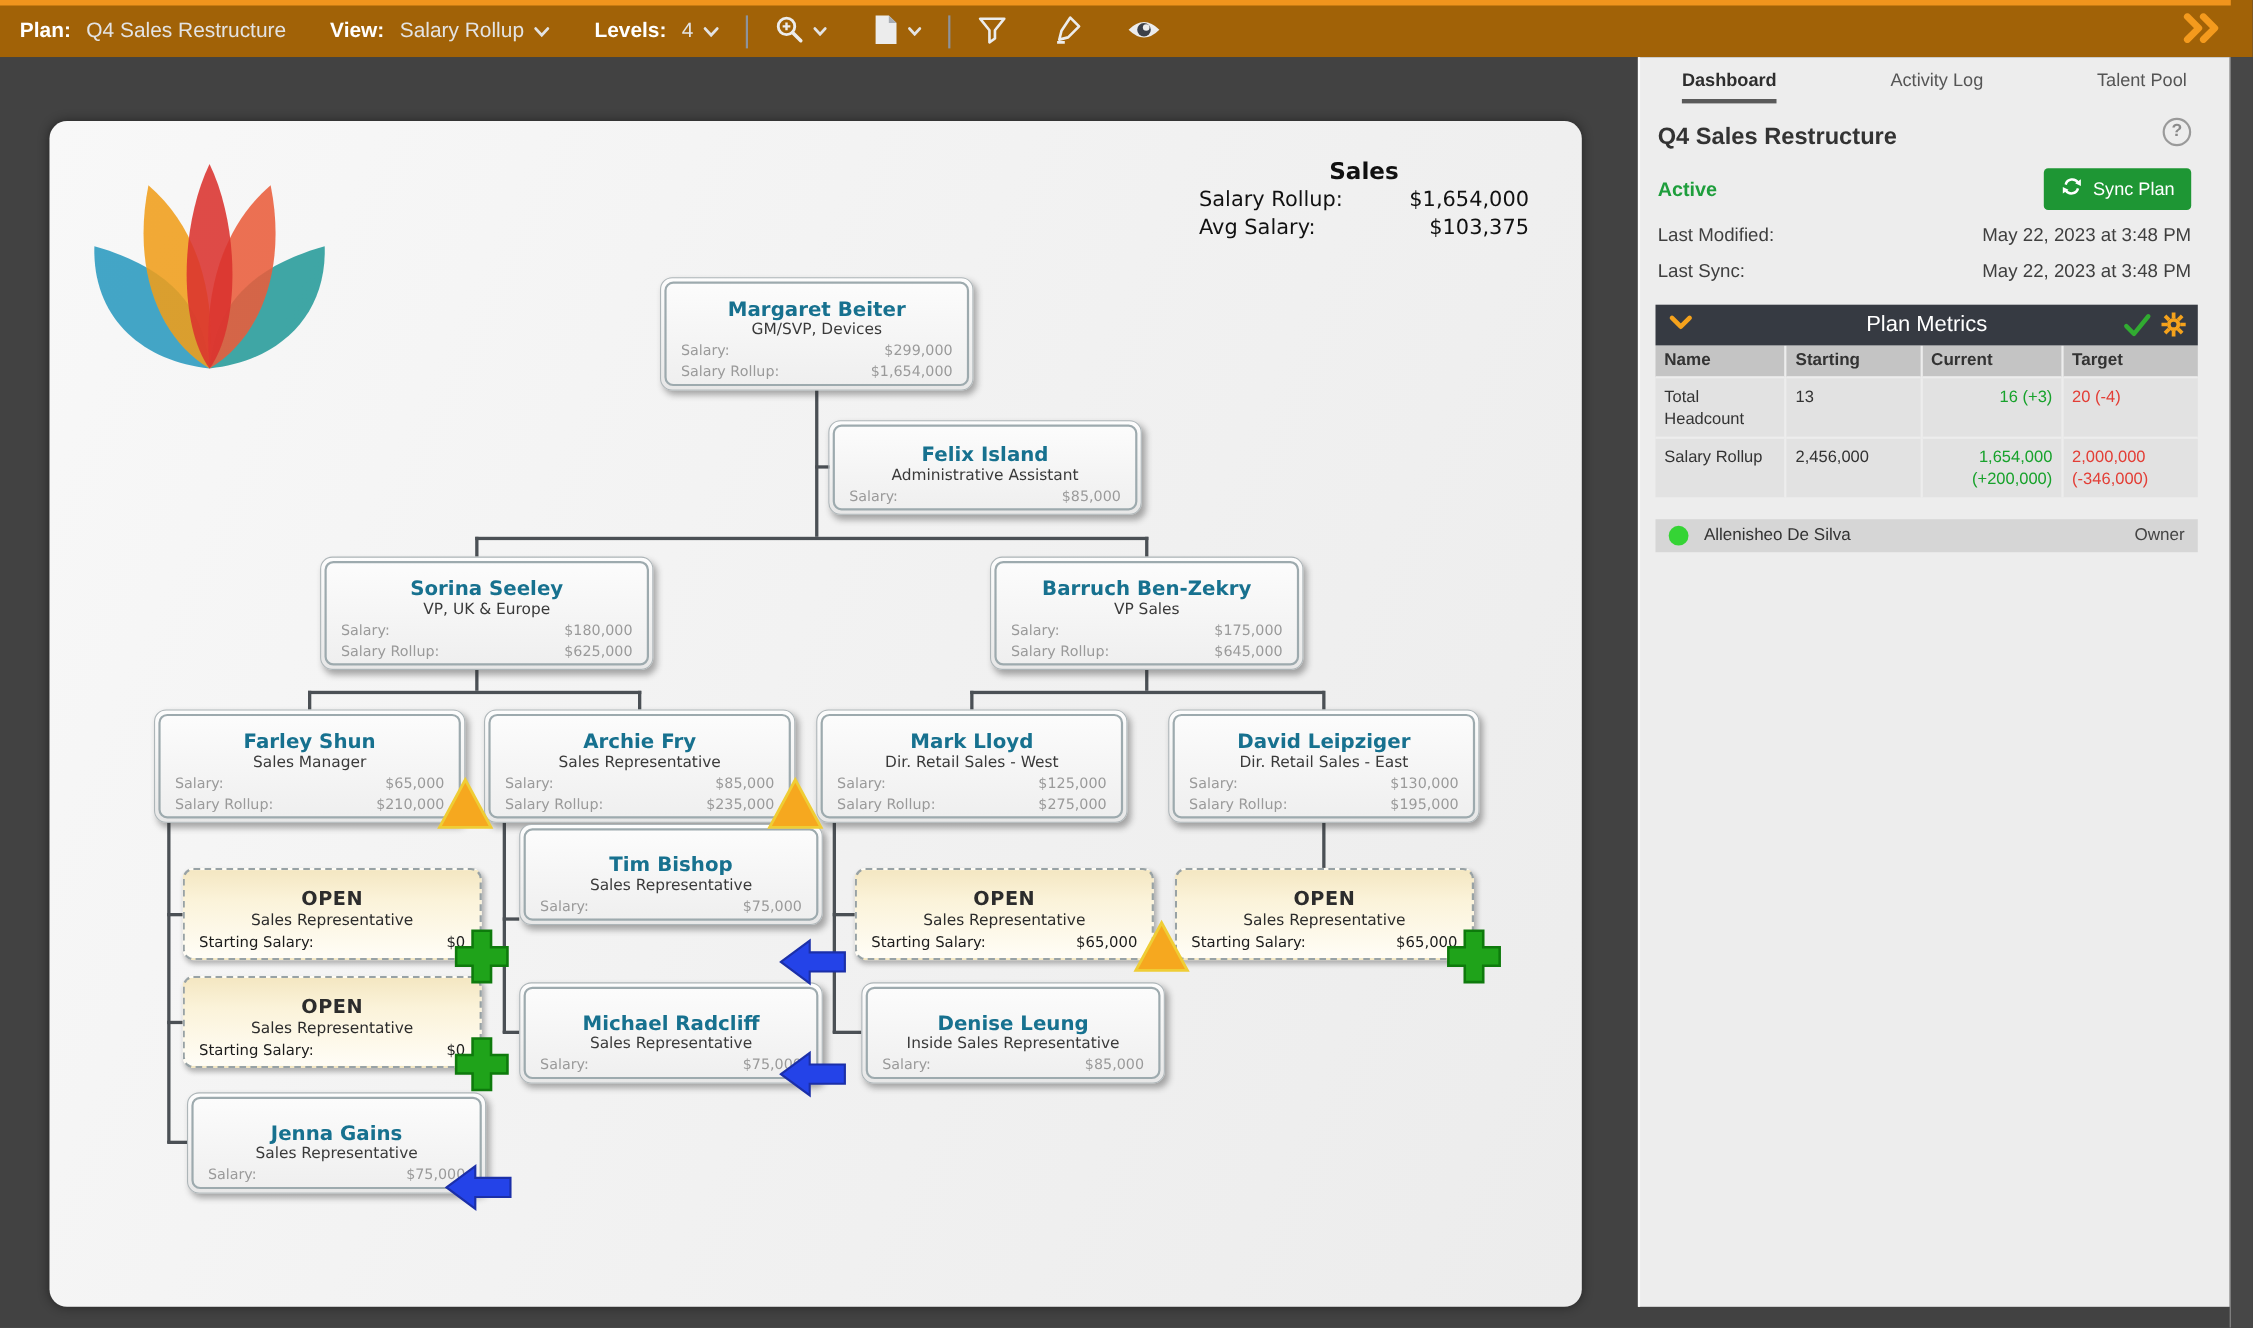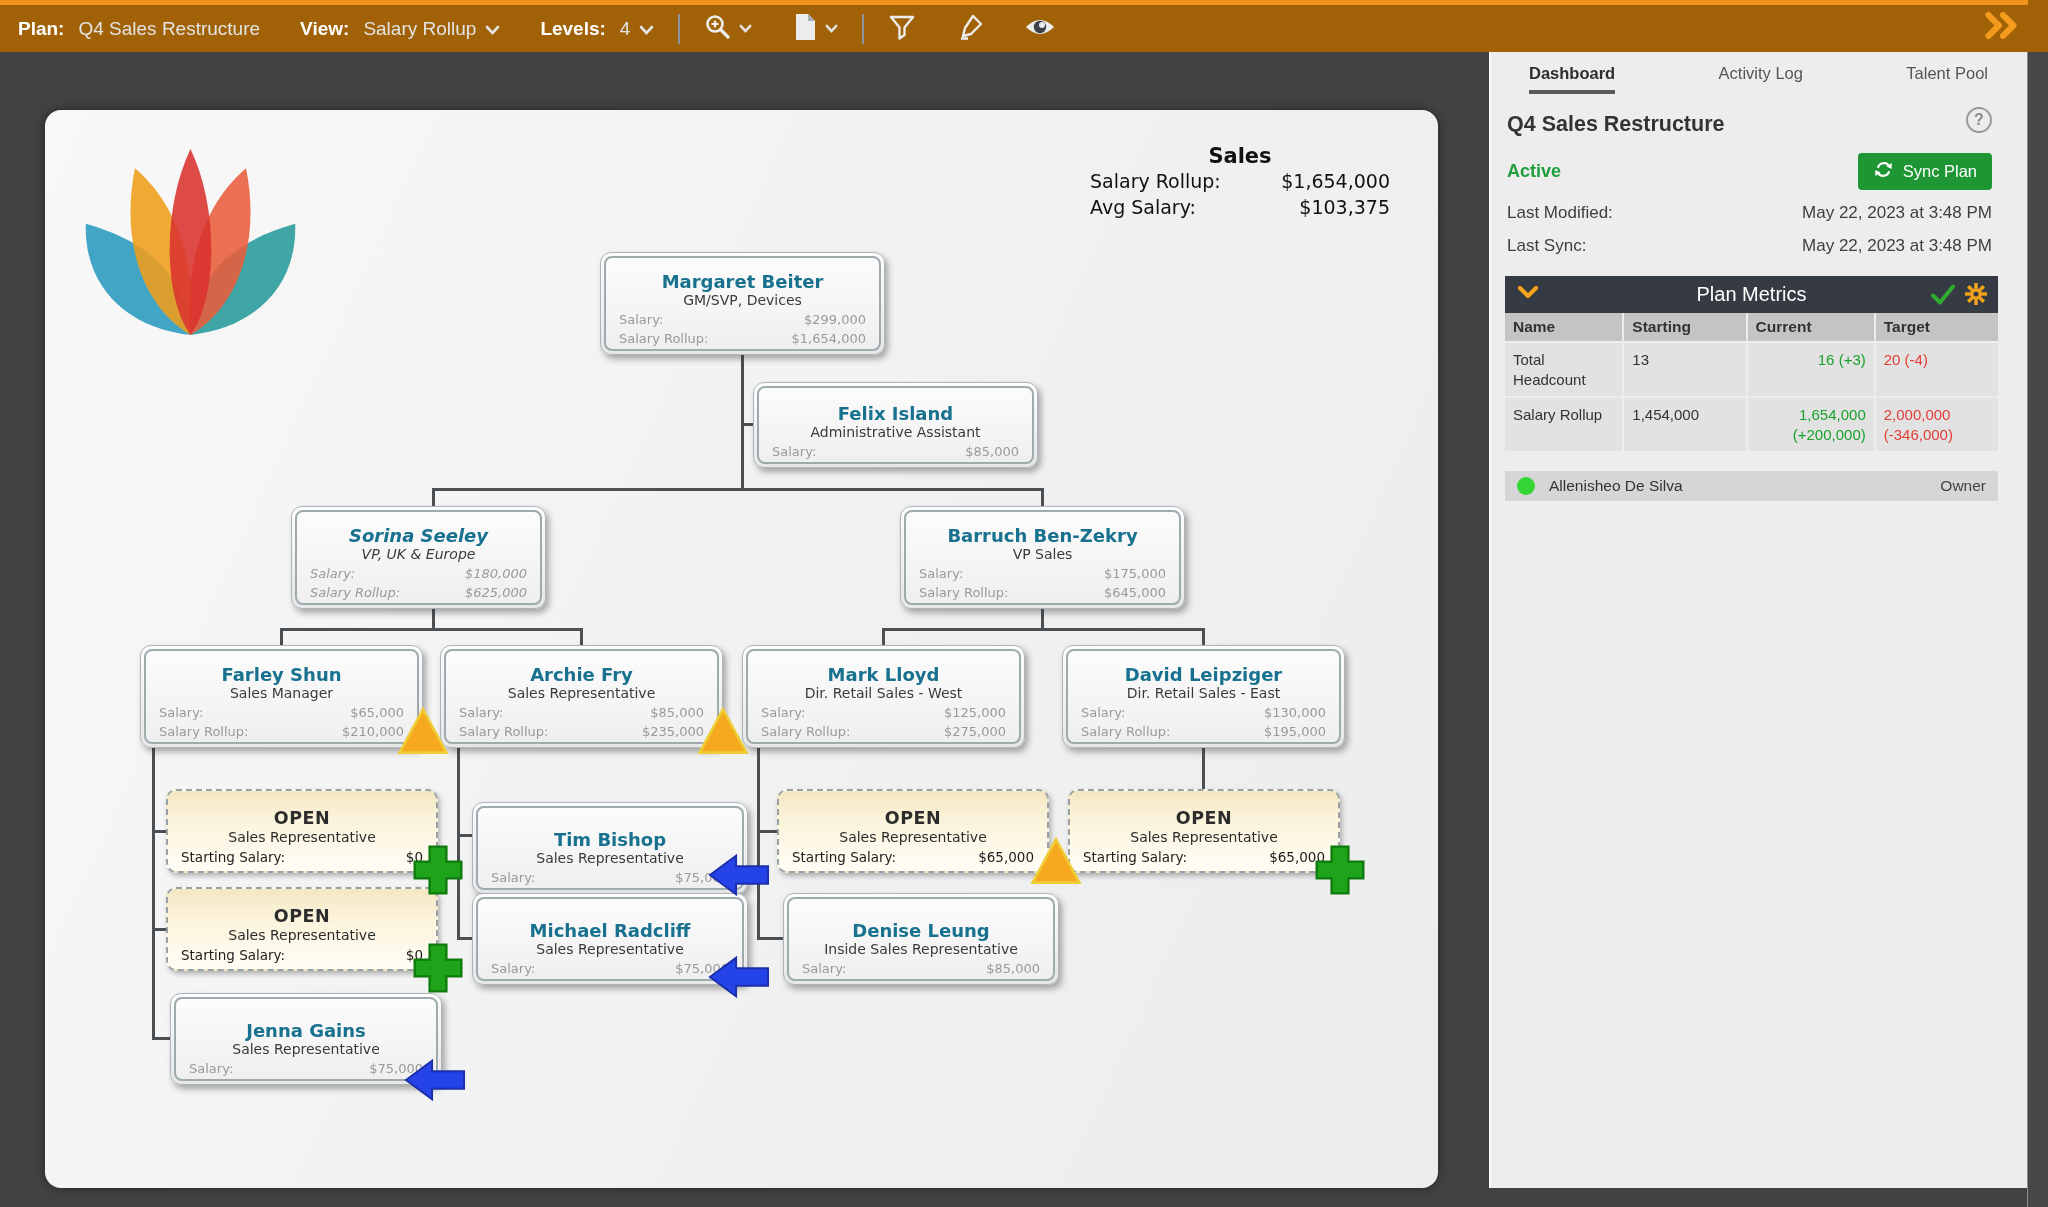--- a/index.html
+++ b/index.html
@@ -233,21 +233,21 @@
           <div class="node" style="left: 708px; top: 272px; width: 285px; height: 86px; box-sizing: border-box;">
             <div class="node-inner">
               <div class="node-name">Felix Island</div>
               <div class="node-title">Administrative Assistant</div>
               <div class="node-row">
                 <span>Salary:</span>
                 <span>$85,000</span>
               </div>
             </div>
           </div>
-          <div class="node" style="left: 246px; top: 396px; width: 255px; height: 103px; box-sizing: border-box; font-style: italic;">
+          <div class="node" style="left: 246px; top: 396px; width: 303px; height: 103px; box-sizing: border-box;">
             <div class="node-inner">
               <div class="node-name">Sorina Seeley</div>
               <div class="node-title">VP, UK &amp; Europe</div>
               <div class="node-row">
                 <span>Salary:</span>
                 <span>$180,000</span>
               </div>
               <div class="node-row">
                 <span>Salary Rollup:</span>
                 <span>$625,000</span>
@@ -347,21 +347,21 @@
           <div class="node" style="left: 125px; top: 883px; width: 272px; height: 92px; box-sizing: border-box;">
             <div class="node-inner">
               <div class="node-name">Jenna Gains</div>
               <div class="node-title">Sales Representative</div>
               <div class="node-row">
                 <span>Salary:</span>
                 <span>$75,000</span>
               </div>
             </div>
           </div>
-          <div class="node" style="left: 427px; top: 692px; width: 276px; height: 92px; box-sizing: border-box;">
+          <div class="node" style="left: 427px; top: 639px; width: 276px; height: 92px; box-sizing: border-box;">
             <div class="node-inner">
               <div class="node-name">Tim Bishop</div>
               <div class="node-title">Sales Representative</div>
               <div class="node-row">
                 <span>Salary:</span>
                 <span>$75,000</span>
               </div>
             </div>
           </div>
           <div class="node" style="left: 427px; top: 783px; width: 276px; height: 92px; box-sizing: border-box;">
@@ -507,21 +507,21 @@
             </thead>
           <tbody id="metrics-body">
               <tr>
                 <td style="width: 24%;">Total Headcount</td>
                 <td style="width: 25%;">13</td>
                 <td class="green" style="width: 26%;">16 (+3)</td>
                 <td class="red" style="width: 25%;">20 (-4)</td>
               </tr>
               <tr>
                 <td style="width: 24%;">Salary Rollup</td>
-                <td style="width: 25%;">1,454,000</td>
+                <td style="width: 25%;">2,456,000</td>
                 <td class="green" style="width: 26%;">1,654,000 (+200,000)</td>
                 <td class="red" style="width: 25%;">2,000,000 (-346,000)</td>
               </tr>
             </tbody>
         </table>
       </div>
 
       <div class="panel">
         <div id="team-members">
             <div class="member-row">

